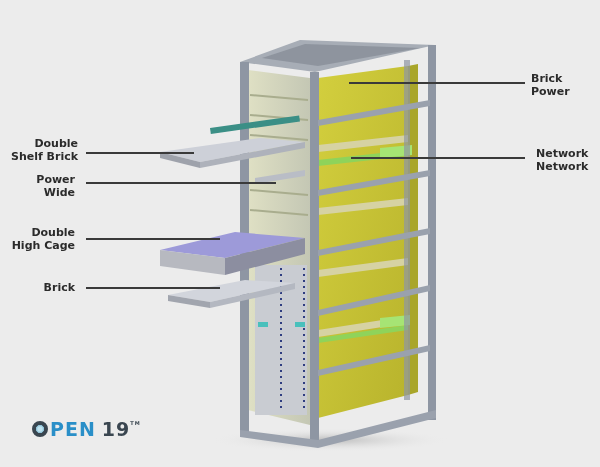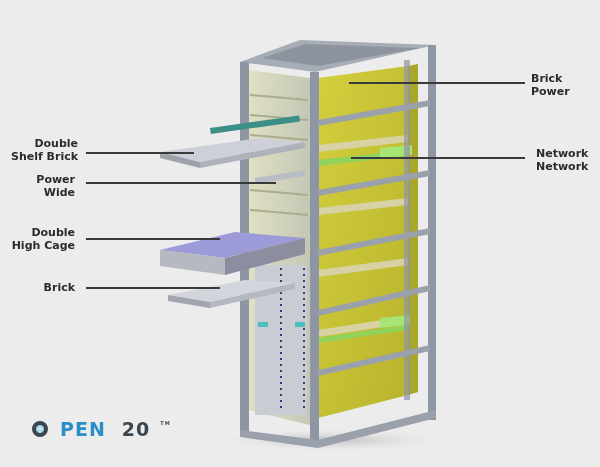--- a/index.html
+++ b/index.html
@@ -2,21 +2,21 @@
 <html><head>
 <meta charset="utf-8">
 <style>
   html, body { margin:0; padding:0; }
   body { width:600px; height:467px; background:#ececec; position:relative; overflow:hidden; font-family:"DejaVu Sans", sans-serif; }
   .label { position:absolute; font-weight:bold; font-size:11px; line-height:13px; color:#2b2b2b; }
   .label.left { text-align:right; }
   .label.right { text-align:left; }
   .leader { position:absolute; height:1.5px; background:#3a3a3a; }
   svg.rack { position:absolute; left:0; top:0; }
-  .logo { position:absolute; left:32px; top:418px; display:flex; align-items:center; font-weight:bold; font-size:19px; letter-spacing:1px;gap:10px; }
+  .logo { position:absolute; left:32px; top:418px; display:flex; align-items:center; font-weight:bold; font-size:19px; letter-spacing:1px; }
   .logo .o { width:16px; height:16px; border-radius:50%; border:3px solid #3a4650; box-sizing:border-box; margin-right:2px; position:relative; background:radial-gradient(circle,#bfe3f0 30%,#7fb7cf 60%,#3a4650 61%); }
   .logo .pen { color:#2a8fc8; }
   .logo .num { color:#3a4650; margin-left:6px; }
   .logo .tm { font-size:5px; color:#3a4650; align-self:flex-start; margin-top:2px; }
 </style>
 </head>
 <body>
 
 <svg class="rack" width="600" height="467" viewBox="0 0 600 467">
   <defs>
@@ -138,15 +138,15 @@
   <div>Power</div>
 </div>
 <div class="label right" style="left:536px; top:147px;">
   <div>Network</div>
   <div>Network</div>
 </div>
 
 <div class="logo">
   <span class="o"></span>
   <span class="pen">PEN</span>
-  <span class="num">20</span>
+  <span class="num">19</span>
   <span class="tm">TM</span>
 </div>
 
 </body></html>

